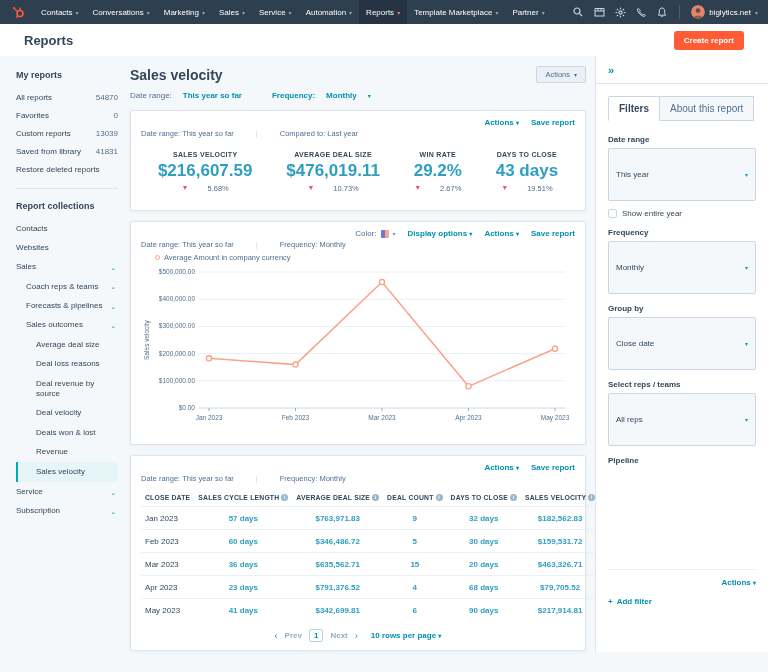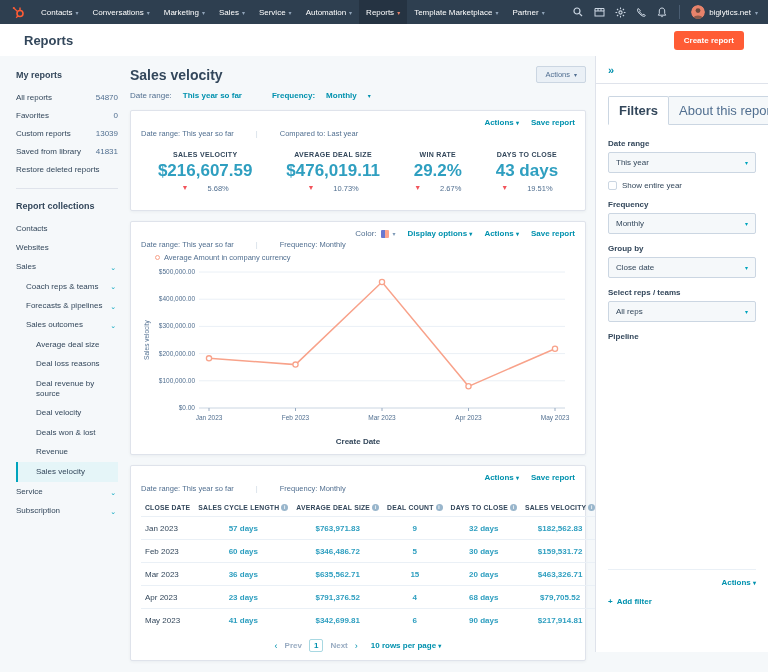--- a/index.html
+++ b/index.html
@@ -82,26 +82,26 @@
   .pagination { display:flex; align-items:center; justify-content:center; gap:7px; margin-top:8px; font-size:8px; }
   .pg-chevron { color:#0091ae; font-size:9px; cursor:pointer; }
   .pg-dim { color:#99acc2; font-weight:bold; cursor:pointer; }
   .pg-page { border:1px solid #a8d8e2; color:#0091ae; font-weight:bold; padding:1px 4px; border-radius:2px; }
 
   
   .right-panel { position:absolute; top:0; right:0; width:173px; height:596px; background:#ffffff; border-left:1px solid #dfe3eb; padding:8px 12px 10px 12px; display:flex; flex-direction:column; }
   .collapse-ic { color:#0091ae; font-size:11px; font-weight:bold; cursor:pointer; width:14px; }
   .rp-divider { height:1px; background:#dfe3eb; margin:7px -12px 0 -12px; }
   .rp-tabs { display:flex; margin-top:12px; }
-  .rp-tab { font-size:13px; padding:6px 10px; border:1px solid #cbd6e2; background:#f5f8fa; color:#516f90; cursor:pointer; white-space:nowrap; }
+  .rp-tab { font-size:10px; padding:6px 10px; border:1px solid #cbd6e2; background:#f5f8fa; color:#516f90; cursor:pointer; white-space:nowrap; }
   .rp-tab.active { background:#ffffff; border-bottom-color:#ffffff; font-weight:bold; color:#33475b; border-radius:2px 2px 0 0; }
   .rp-tab.inactive { border-left:none; }
   .rp-fields { margin-top:14px; }
   .fld-label { font-size:8px; font-weight:bold; color:#33475b; margin-bottom:4px; }
-  .fld-select { border:1px solid #cbd6e2; background:#f5f8fa; border-radius:2px; padding:5px 7px; font-size:8px; color:#33475b; display:flex; justify-content:space-between; align-items:center; margin-bottom:10px; cursor:pointer; }
+  .fld-select { border:1px solid #cbd6e2; background:#f5f8fa; border-radius:2px; padding:21px 7px; font-size:8px; color:#33475b; display:flex; justify-content:space-between; align-items:center; margin-bottom:10px; cursor:pointer; }
   .fld-select .caret { color:#00a4bd; font-size:6px; }
   .checkbox-row { display:flex; align-items:center; gap:5px; font-size:8px; color:#33475b; margin:-2px 0 10px 0; cursor:pointer; }
   .cb-box { width:9px; height:9px; border:1px solid #cbd6e2; border-radius:2px; background:#ffffff; flex-shrink:0; }
   .rp-bottom { margin-top:auto; padding-bottom:36px; }
   .rp-bottom-divider { height:1px; background:#eaf0f6; margin-bottom:8px; }
   .rp-actions { display:flex; justify-content:flex-end; font-size:8px; margin-bottom:10px; }
   .add-filter { font-size:8px; color:#0091ae; font-weight:bold; cursor:pointer; display:flex; gap:4px; align-items:center; }
 </style>
 </head>
 <body>
@@ -404,21 +404,20 @@
             <line x1="414" x2="414" y1="144" y2="147" stroke="#99acc2" stroke-width="1"></line>
             <text x="414" y="156" text-anchor="middle" font-size="6.5" fill="#516f90">May 2023</text>
             <text transform="translate(8,76) rotate(-90)" text-anchor="middle" font-size="6.5" fill="#516f90">Sales velocity</text>
             <polyline points="68,94.34291024000001 154.5,100.60737216000001 241,17.975134879999985 327.5,122.32009855999999 414,84.72717168" fill="none" stroke="#f8a28a" stroke-width="1.5"></polyline>
             <circle cx="68" cy="94.34291024000001" r="2.6" fill="#ffffff" stroke="#f8a28a" stroke-width="1.3"></circle>
             <circle cx="154.5" cy="100.60737216000001" r="2.6" fill="#ffffff" stroke="#f8a28a" stroke-width="1.3"></circle>
             <circle cx="241" cy="17.975134879999985" r="2.6" fill="#ffffff" stroke="#f8a28a" stroke-width="1.3"></circle>
             <circle cx="327.5" cy="122.32009855999999" r="2.6" fill="#ffffff" stroke="#f8a28a" stroke-width="1.3"></circle>
             <circle cx="414" cy="84.72717168" r="2.6" fill="#ffffff" stroke="#f8a28a" stroke-width="1.3"></circle>
           </svg></div>
-      <div class="xlabel">Create Date</div>
     </div>
 
     <div class="card">
       <div class="card-links">
         <span class="link"><span>Actions</span> <span class="caret-teal">▾</span></span>
         <span class="link">Save report</span>
       </div>
       <div class="meta-line">
         <span>Date range: This year so far</span>
         <span class="meta-sep">|</span>

